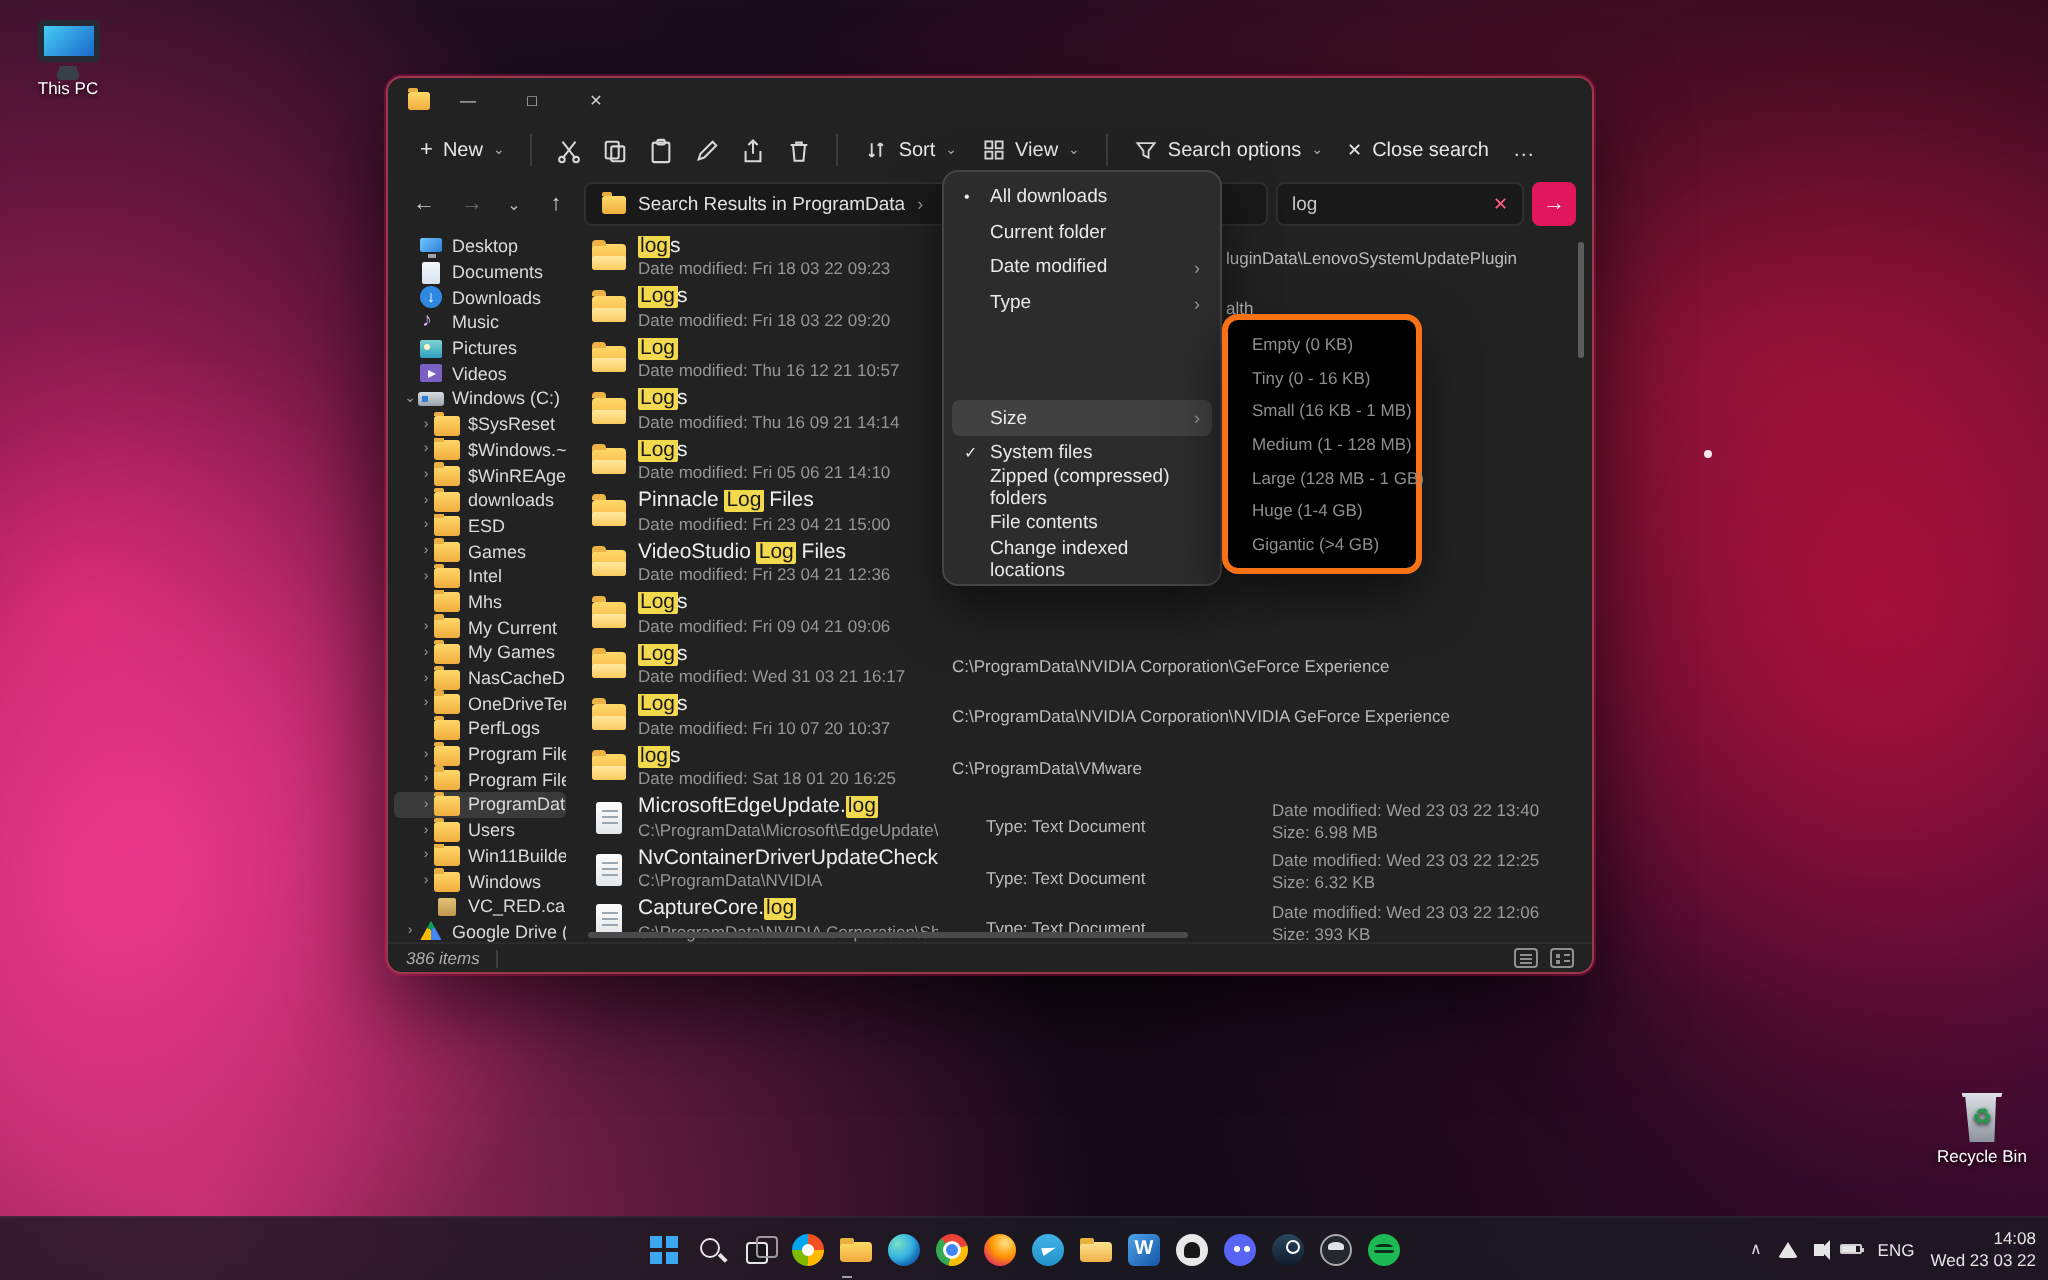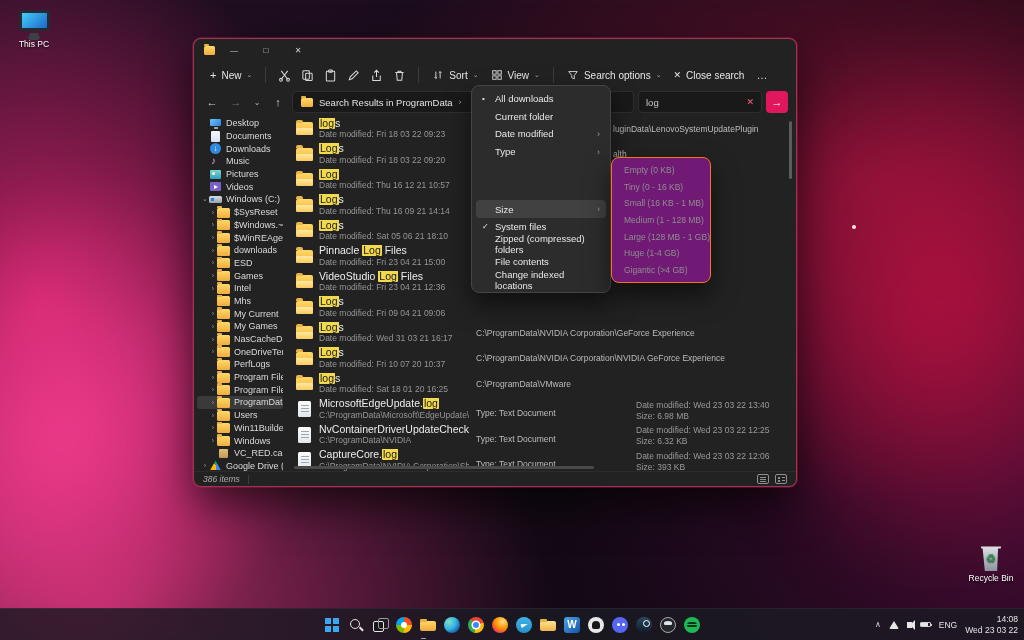--- a/index.html
+++ b/index.html
@@ -92,40 +92,40 @@
   .fold-ic{width:17px;height:13px;flex:none;position:relative;background:linear-gradient(180deg,#ffd868,#f3b33f);border-radius:2px;}
   .fold-ic::before{content:"";position:absolute;top:-2.5px;left:0;width:7px;height:3px;background:#edb345;border-radius:2px 2px 0 0;}
   .fold-ic::after{content:"";position:absolute;left:0;right:0;bottom:0;height:7px;border-radius:1.5px;background:linear-gradient(180deg,#ffe9a0,#f9cb5e);}
   .file-ic{width:13px;height:16px;flex:none;position:relative;margin:0 2px;background:linear-gradient(180deg,#fdfdfd,#e4e7ea);border-radius:1.5px;}
   .file-ic::before{content:"";position:absolute;left:2.5px;top:4px;width:8px;height:1px;background:#9aa7b5;box-shadow:0 3px 0 #9aa7b5,0 6px 0 #9aa7b5;}
   .nm{margin-left:6px;line-height:1.1;overflow:hidden;white-space:nowrap;max-width:150px;}
   .l1{font-size:10.5px;color:#ededed;}
   .l2{font-size:8.5px;color:#969696;margin-top:1px;}
   .hl{background:#f3d94e;color:#1a1a1a;padding:0 1px;border-radius:1px;}
   .c2{position:absolute;left:190px;top:0;height:100%;display:flex;align-items:center;font-size:8.5px;color:#bdbdbd;white-space:nowrap;}
-  .k-file .c2{align-items:flex-end;padding-bottom:4px;}
+  .k-file .c2{align-items:flex-end;padding-bottom:4px;margin-left:17px;}
   .c34{position:absolute;left:350px;top:3px;font-size:8.5px;color:#9a9a9a;line-height:1.3;white-space:nowrap;}
   .vscroll{position:absolute;right:2px;top:5px;width:3px;height:58px;border-radius:2px;background:#5c5c5c;}
   .hscroll{position:absolute;left:6px;bottom:1px;height:3px;width:300px;border-radius:2px;background:#4a4a4a;}
 
   .statusbar{position:absolute;left:0;right:0;bottom:0;height:15px;display:flex;align-items:center;padding:0 9px;font-size:8.5px;color:#ababab;border-top:1px solid #2c2c2c;font-style:italic;}
   .st-sep{width:1px;height:9px;background:#3d3d3d;margin-left:8px;}
   .st-spacer{flex:1;}
   .tgl{width:12px;height:10px;margin-left:6px;position:relative;border:1px solid #8f8f8f;border-radius:2px;}
   .tgl-list::before{content:"";position:absolute;left:2px;right:2px;top:2px;height:1px;background:#8f8f8f;box-shadow:0 2px 0 #8f8f8f,0 4px 0 #8f8f8f;}
   .tgl-det::before{content:"";position:absolute;left:2px;top:2px;width:2px;height:2px;background:#8f8f8f;box-shadow:0 3px 0 #8f8f8f;}
   .tgl-det::after{content:"";position:absolute;left:6px;top:2px;width:3px;height:1px;background:#8f8f8f;box-shadow:0 3px 0 #8f8f8f;}
 
   
   .menu{position:absolute;left:277px;top:46px;width:140px;background:#2c2c2c;border:1px solid #454545;border-radius:8px;padding:4px;z-index:60;box-shadow:0 12px 26px rgba(0,0,0,.55);}
   .mi{height:17.6px;display:flex;align-items:center;border-radius:4px;font-size:9.5px;color:#e8e8e8;padding:0 6px;}
   .mi-lead{width:13px;flex:none;font-size:8px;color:#e8e8e8;}
   .mi-chev{margin-left:auto;color:#9c9c9c;font-size:9px;}
   .m-hl{background:#414141;margin-top:40px;}
-  .submenu{position:absolute;left:417px;top:118px;width:100px;background:#701a75;border:1px solid #f97316;border-radius:8px;padding:4px;z-index:61;box-shadow:0 12px 26px rgba(0,0,0,.55);}
+  .submenu{position:absolute;left:417px;top:118px;width:100px;background:#000000;border:3px solid #f97316;border-radius:8px;padding:4px;z-index:61;box-shadow:0 12px 26px rgba(0,0,0,.55);}
   .smi{height:16.6px;display:flex;align-items:center;padding:0 8px;font-size:8.5px;color:#8e8e8e;border-radius:4px;white-space:nowrap;}
 
   
   .taskbar{position:absolute;left:0;right:0;bottom:0;height:32px;background:rgba(26,26,33,.84);backdrop-filter:blur(16px) saturate(140%);border-top:1px solid rgba(255,255,255,.05);}
   .tb-center{position:absolute;left:50%;top:5px;transform:translateX(-50%);display:flex;}
   .tb-ic{width:22px;height:22px;margin:0 1px;border-radius:4px;position:relative;display:inline-block;}
   .ic-start::before{content:"";position:absolute;left:4px;top:4px;width:6px;height:6px;background:#3aa7f0;box-shadow:8px 0 0 #3aa7f0,0 8px 0 #3aa7f0,8px 8px 0 #3aa7f0;}
   .ic-search::before{content:"";position:absolute;left:5px;top:5px;width:8px;height:8px;border:1.6px solid #e6e6e6;border-radius:50%;}
   .ic-search::after{content:"";position:absolute;left:13.5px;top:14px;width:5px;height:1.6px;background:#e6e6e6;transform:rotate(45deg);}
   .ic-taskview::before{content:"";position:absolute;left:4px;top:7px;width:9px;height:9px;border:1.5px solid #e6e6e6;border-radius:2px;background:rgba(20,20,24,.6);}
@@ -491,21 +491,21 @@
             <div class="l2"><span>Date modified: Thu 16 09 21 14:14</span></div>
           </div>
 
         </div>
 
         <div class="row k-folder">
           <span class="fold-ic"></span>
 
           <div class="nm">
             <div class="l1"><span></span><span class="hl">Log</span><span>s</span></div>
-            <div class="l2"><span>Date modified: Sat 05 06 21 18:10</span></div>
+            <div class="l2"><span>Date modified: Fri 05 06 21 14:10</span></div>
           </div>
 
         </div>
 
         <div class="row k-folder">
           <span class="fold-ic"></span>
 
           <div class="nm">
             <div class="l1"><span>Pinnacle </span><span class="hl">Log</span><span> Files</span></div>
             <div class="l2"><span>Date modified: Fri 23 04 21 15:00</span></div>

